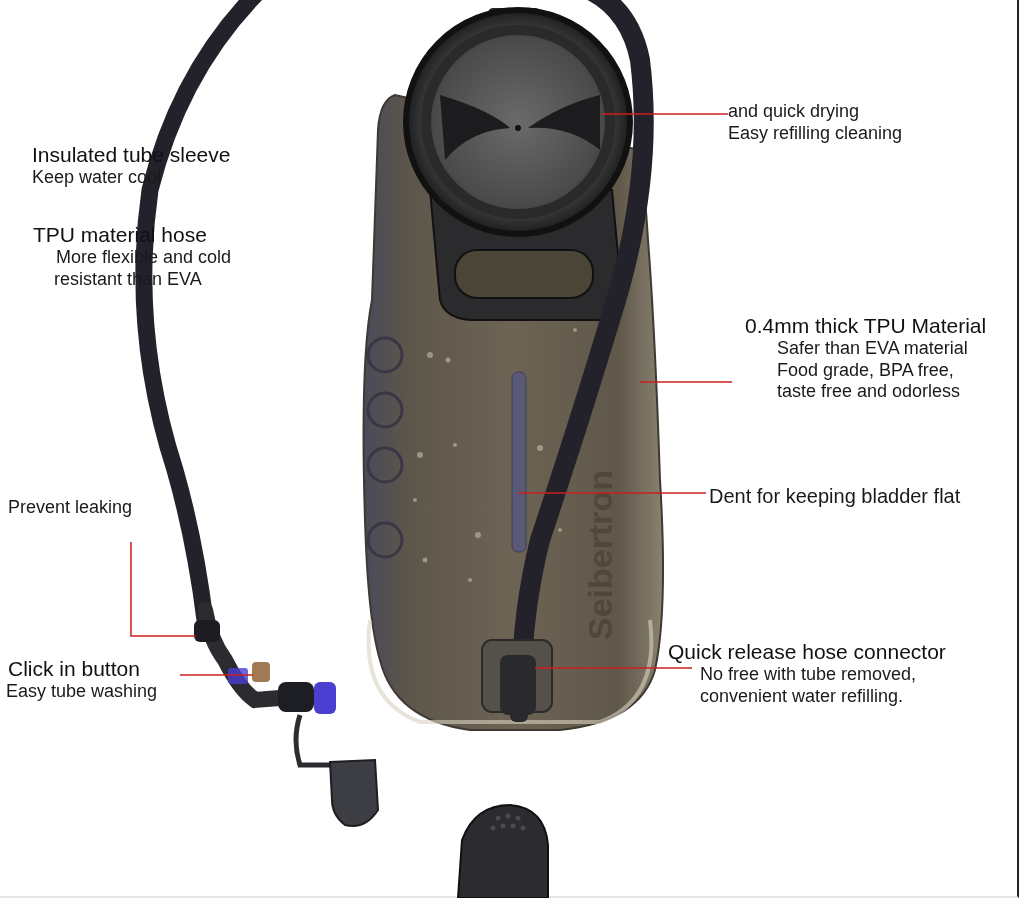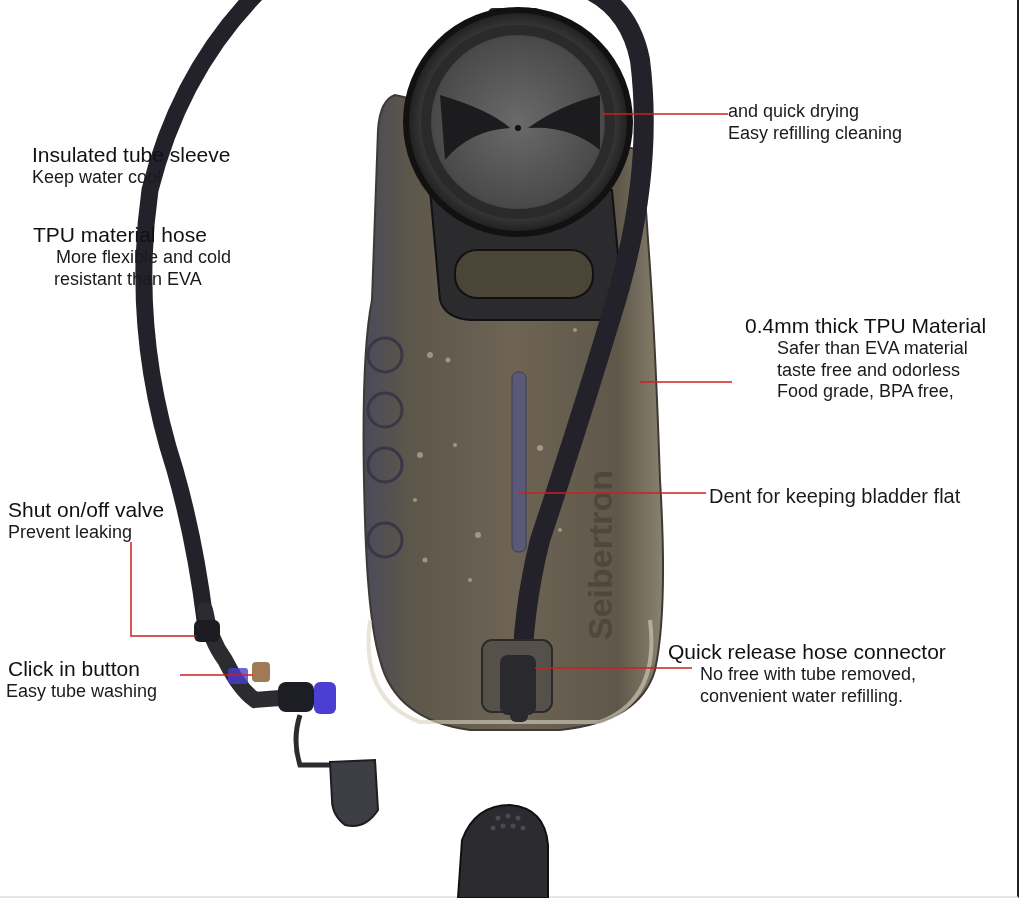--- a/index.html
+++ b/index.html
@@ -128,39 +128,38 @@
   <span class="desc">Keep water cool</span>
 </div>
 
 <div class="label" style="left:33px; top:222px;">
   <span class="title">TPU material hose</span>
   <span class="desc" style="padding-left:23px;">More flexible and cold</span>
   <span class="desc" style="padding-left:21px;">resistant than EVA</span>
 </div>
 
 <div class="label center" style="left:8px; top:497px;">
-  <span class="title">Shut on/off valve</span>
   <span class="desc">Prevent leaking</span>
 </div>
 
 <div class="label" style="left:6px; top:656px;">
   <span class="title" style="padding-left:2px;">Click in button</span>
   <span class="desc">Easy tube washing</span>
 </div>
 
 <div class="label" style="left:728px; top:101px;">
   <span class="desc">and quick drying</span>
   <span class="desc">Easy refilling cleaning</span>
 </div>
 
 <div class="label" style="left:710px; top:313px;margin-left:35px;">
   <span class="title">0.4mm thick TPU Material</span>
   <span class="desc" style="padding-left:32px;">Safer than EVA material</span>
+  <span class="desc" style="padding-left:32px;">Food grade, BPA free,</span>
   <span class="desc" style="padding-left:32px;">taste free and odorless</span>
-  <span class="desc" style="padding-left:32px;">Food grade, BPA free,</span>
 </div>
 
 <div class="label" style="left:709px; top:484px;">
   <span class="desc" style="font-size:20px;">Dent for keeping bladder flat</span>
 </div>
 
 <div class="label" style="left:668px; top:639px;">
   <span class="title">Quick release hose connector</span>
   <span class="desc" style="padding-left:32px;">No free with tube removed,</span>
   <span class="desc" style="padding-left:32px;">convenient water refilling.</span>

